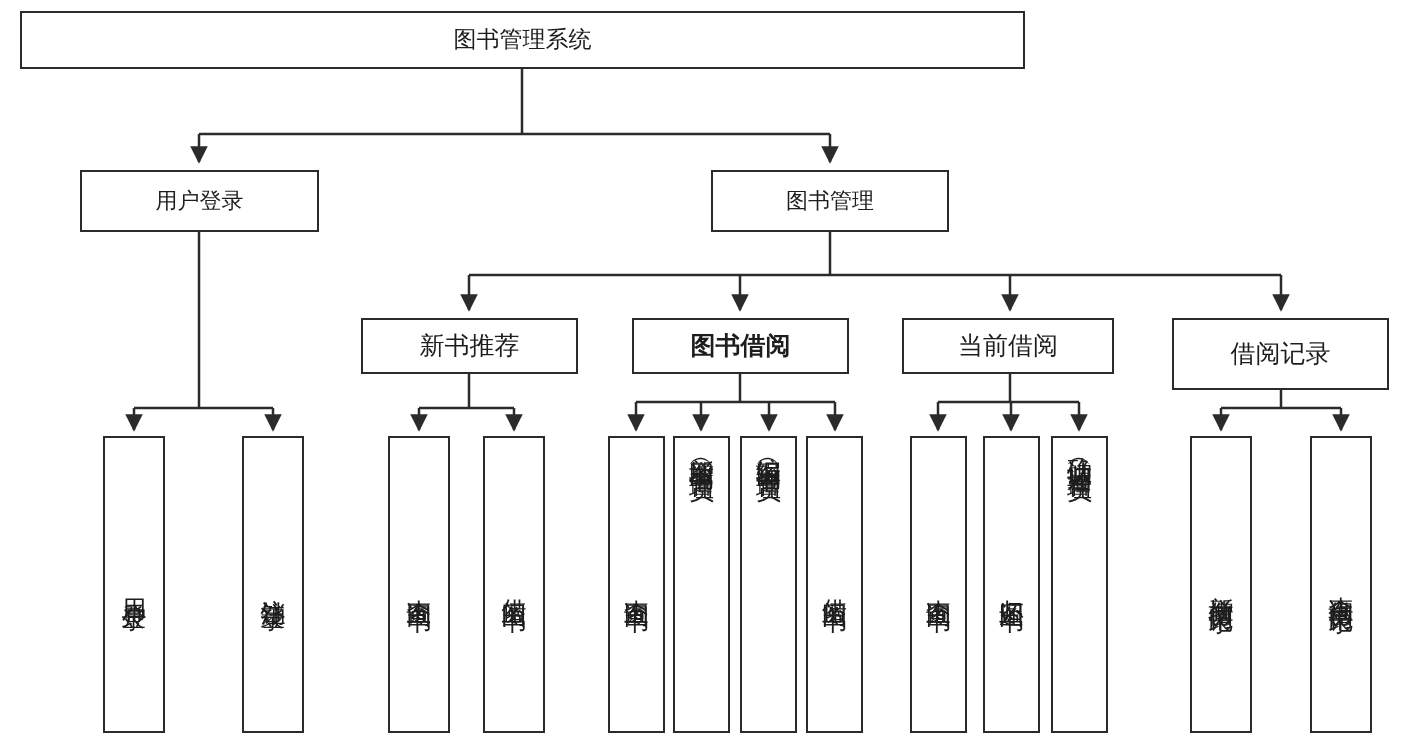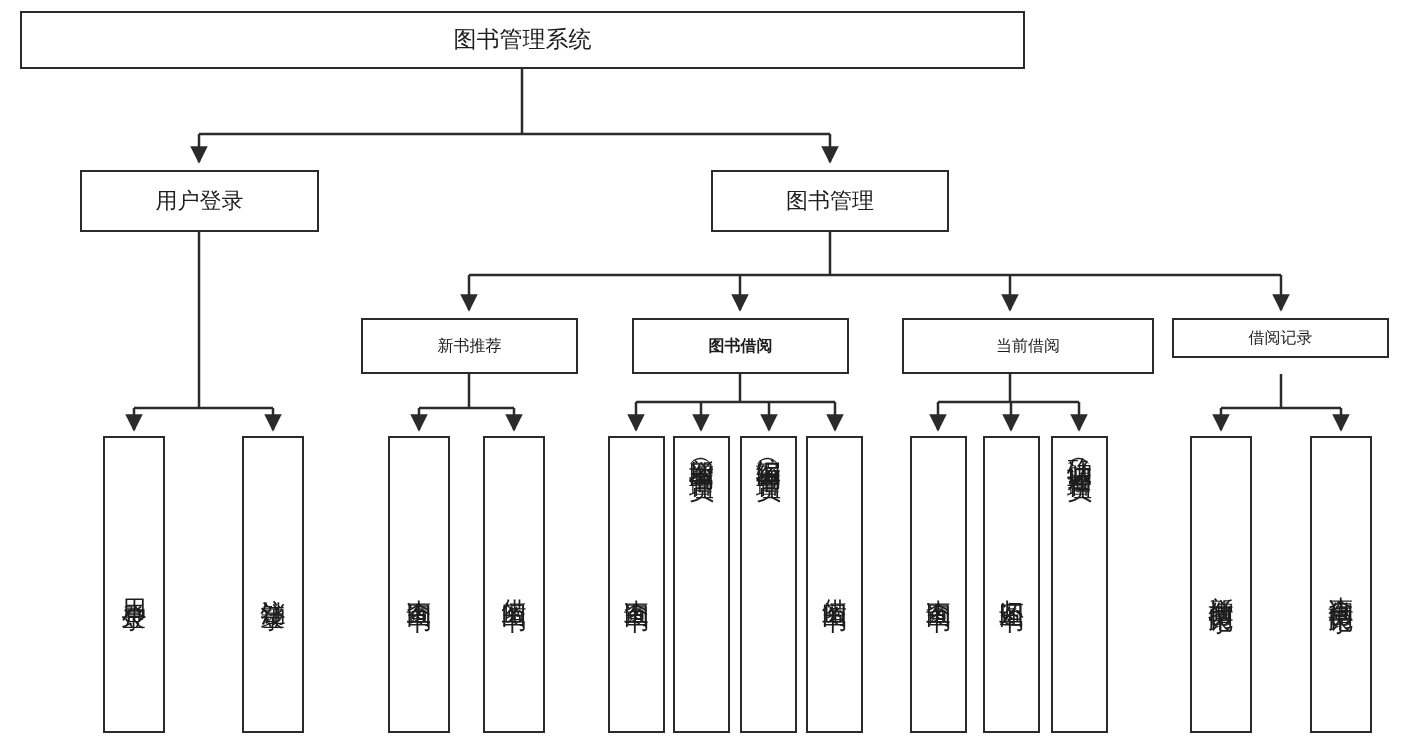--- a/index.html
+++ b/index.html
@@ -36,21 +36,21 @@
     color: #1d1d1d;
   }
   .node .lbl {
     display: block;
     text-align: center;
     line-height: 1.18;
     white-space: nowrap;
   }
   .node-root .lbl { font-size: 23px; }
   .node-l2 .lbl { font-size: 22px; }
-  .node-l3 .lbl { font-size: 16px; }
+  .node-l3 .lbl { font-size: 25px; }
   .node-leaf {
     align-items: flex-start;
     padding-top: 0px;
   }
   .node-leaf .lbl {
     writing-mode: vertical-rl;
     text-orientation: upright;
     font-size: 25px;
     letter-spacing: 3px;
     line-height: 1;
@@ -131,24 +131,24 @@
   <div class="node node-l2" style="left:711px; top:170px; width:238px; height:62px;">
     <span class="lbl">图书管理</span>
   </div>
 
   <div class="node node-l3" style="left:361px; top:318px; width:217px; height:56px;">
     <span class="lbl">新书推荐</span>
   </div>
   <div class="node node-l3" style="left:632px; top:318px; width:217px; height:56px;font-weight:bold;">
     <span class="lbl">图书借阅</span>
   </div>
-  <div class="node node-l3" style="left:902px; top:318px; width:252px; height:56px;">
+  <div class="node node-l3" style="left:902px; top:318px; width:212px; height:56px;">
     <span class="lbl">当前借阅</span>
   </div>
-  <div class="node node-l3" style="left:1172px; top:318px; width:217px; height:40px;">
+  <div class="node node-l3" style="left:1172px; top:318px; width:217px; height:72px;">
     <span class="lbl">借阅记录</span>
   </div>
 
   <div class="node node-leaf align-mid" style="left:103px; top:436px; width:62px; height:297px;">
     <span class="lbl">用户登录</span>
   </div>
   <div class="node node-leaf align-mid" style="left:242px; top:436px; width:62px; height:297px;">
     <span class="lbl">注销登录</span>
   </div>
   <div class="node node-leaf align-mid" style="left:388px; top:436px; width:62px; height:297px;">

